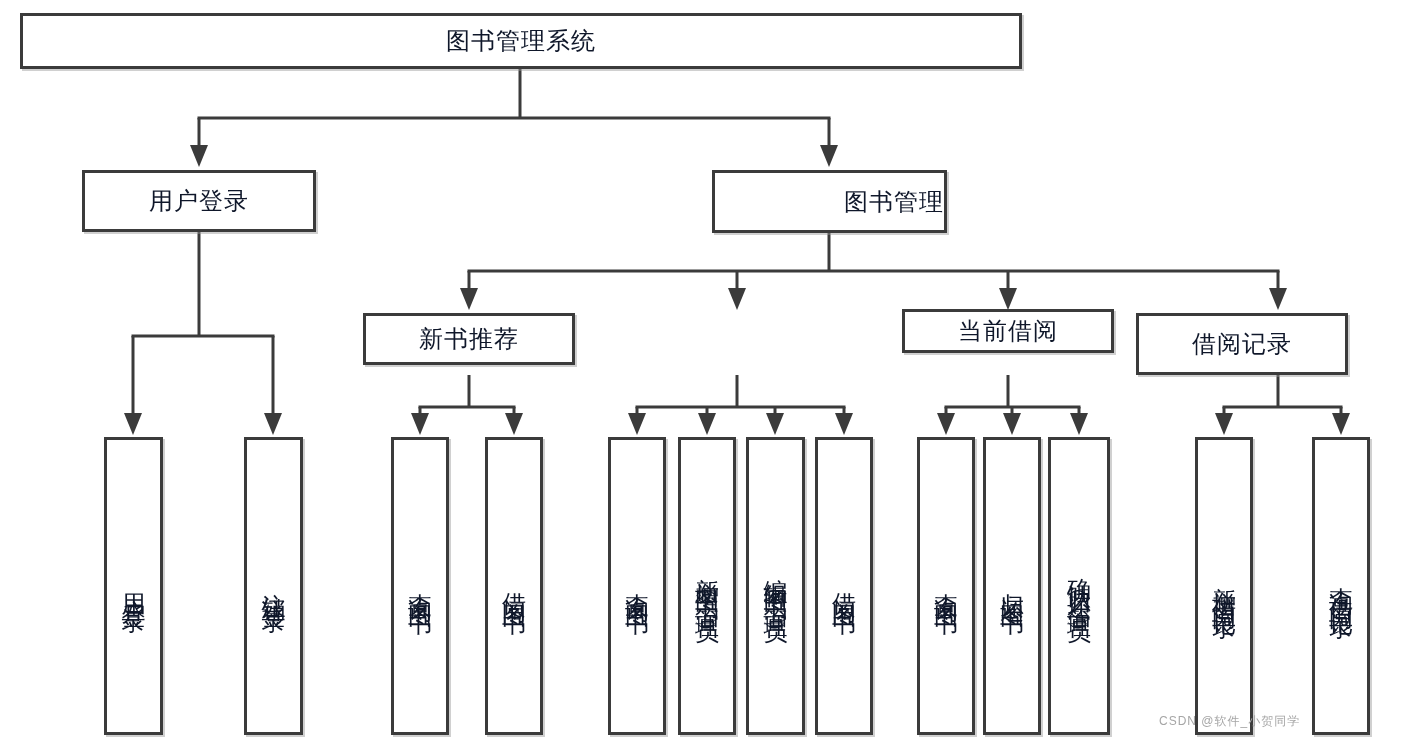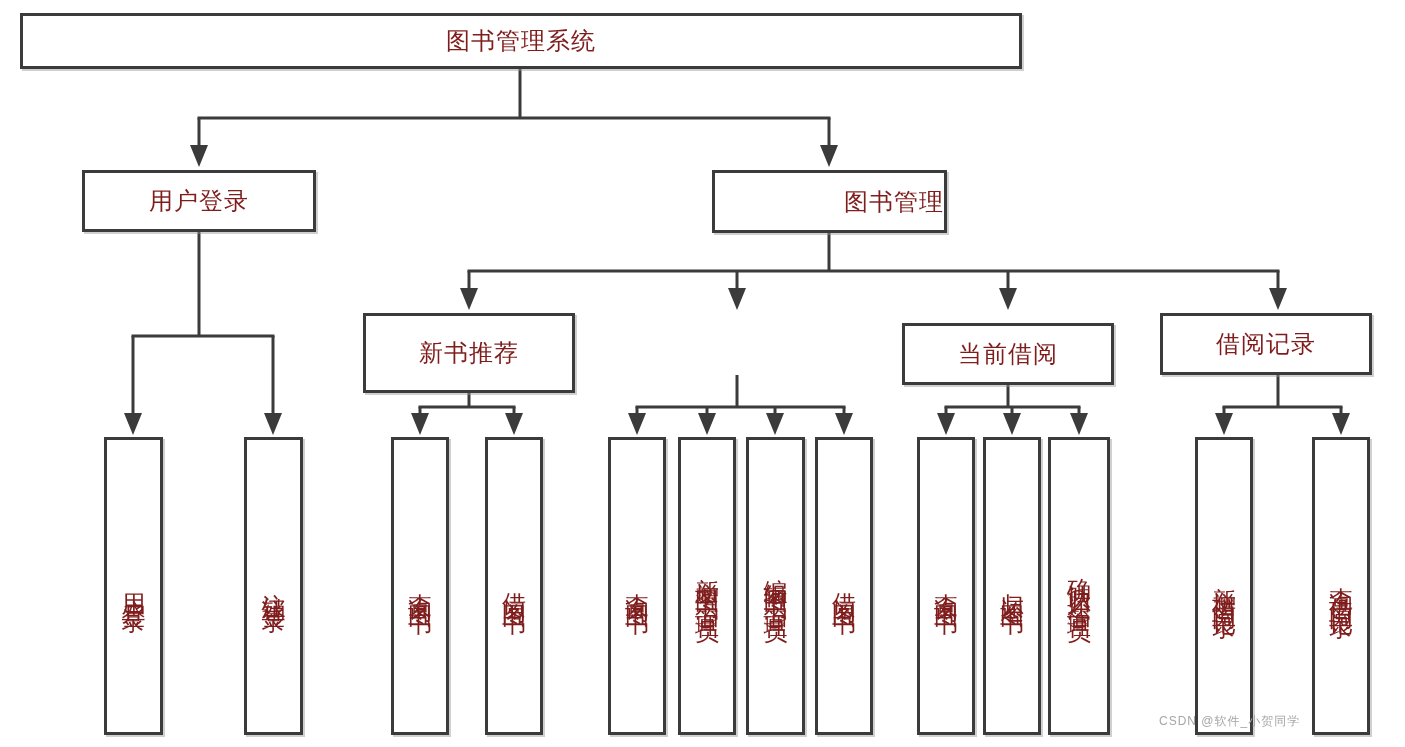--- a/index.html
+++ b/index.html
@@ -17,21 +17,21 @@
     position: absolute; left: 0; top: 0;
     width: 1405px; height: 747px;
     pointer-events: none;
   }
   .node {
     position: absolute;
     background: #ffffff;
     border: 3px solid #3b3b3b;
     box-shadow: 2px 2px 0 rgba(150,150,150,0.45);
     display: flex; align-items: center; justify-content: center;
-    color: #7f1d1d;
+    color: #0f172a;
   }
   .hbox { font-size: 24px; letter-spacing: 1px; white-space: nowrap; }
   .vbox {
     writing-mode: vertical-rl;
     font-size: 24px;
     letter-spacing: 6px;
     line-height: 1;
   }
   .watermark {
     position: absolute;
@@ -117,27 +117,27 @@
     <span>图书管理系统</span>
   </div>
 
   <div class="node hbox" style="left:82px; top:170px; width:234px; height:62px;">
     <span>用户登录</span>
   </div>
   <div class="node hbox" style="left:712px; top:170px; width:235px; height:63px;justify-content:flex-end;">
     <span>图书管理</span>
   </div>
 
-  <div class="node hbox" style="left:363px; top:313px; width:212px; height:80px;">
+  <div class="node hbox" style="left:363px; top:313px; width:212px; height:52px;">
     <span>新书推荐</span>
   </div>
-  <div class="node hbox" style="left:902px; top:323px; width:212px; height:62px;">
+  <div class="node hbox" style="left:902px; top:309px; width:212px; height:44px;">
     <span>当前借阅</span>
   </div>
-  <div class="node hbox" style="left:1160px; top:313px; width:212px; height:62px;">
+  <div class="node hbox" style="left:1136px; top:313px; width:212px; height:62px;">
     <span>借阅记录</span>
   </div>
 
   <div class="node vbox" style="left:104px; top:437px; width:59px; height:298px;">
     <span>用户登录</span>
   </div>
   <div class="node vbox" style="left:244px; top:437px; width:59px; height:298px;">
     <span>注销登录</span>
   </div>
 

